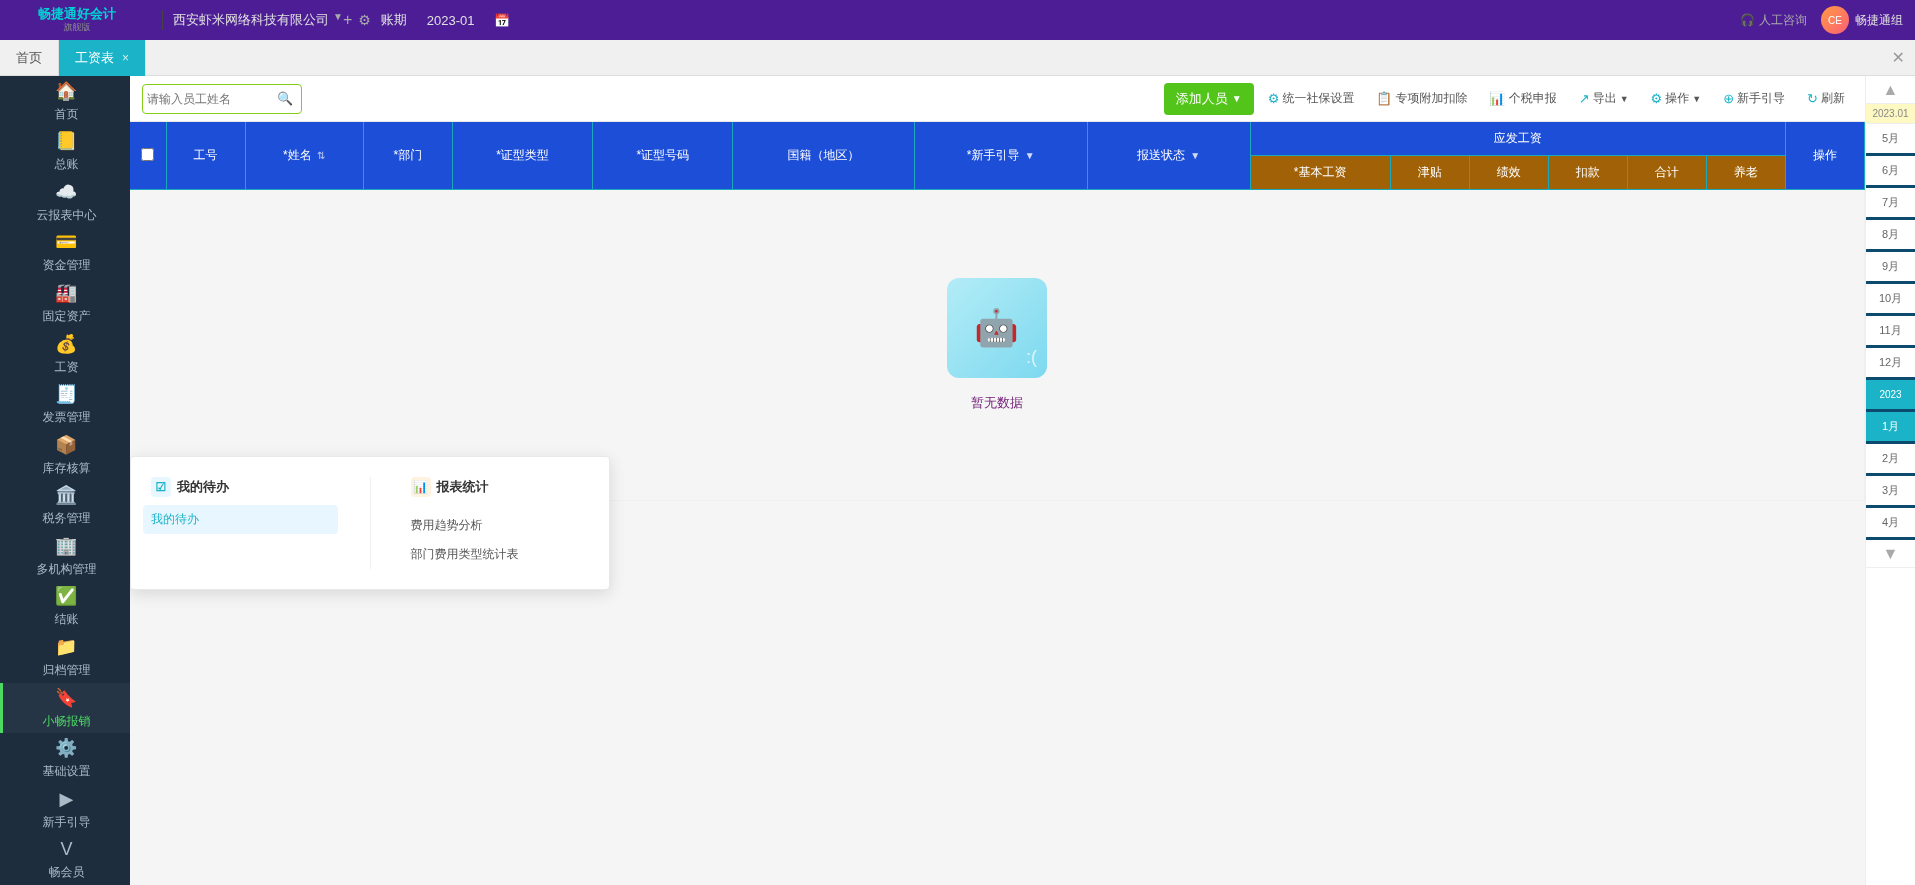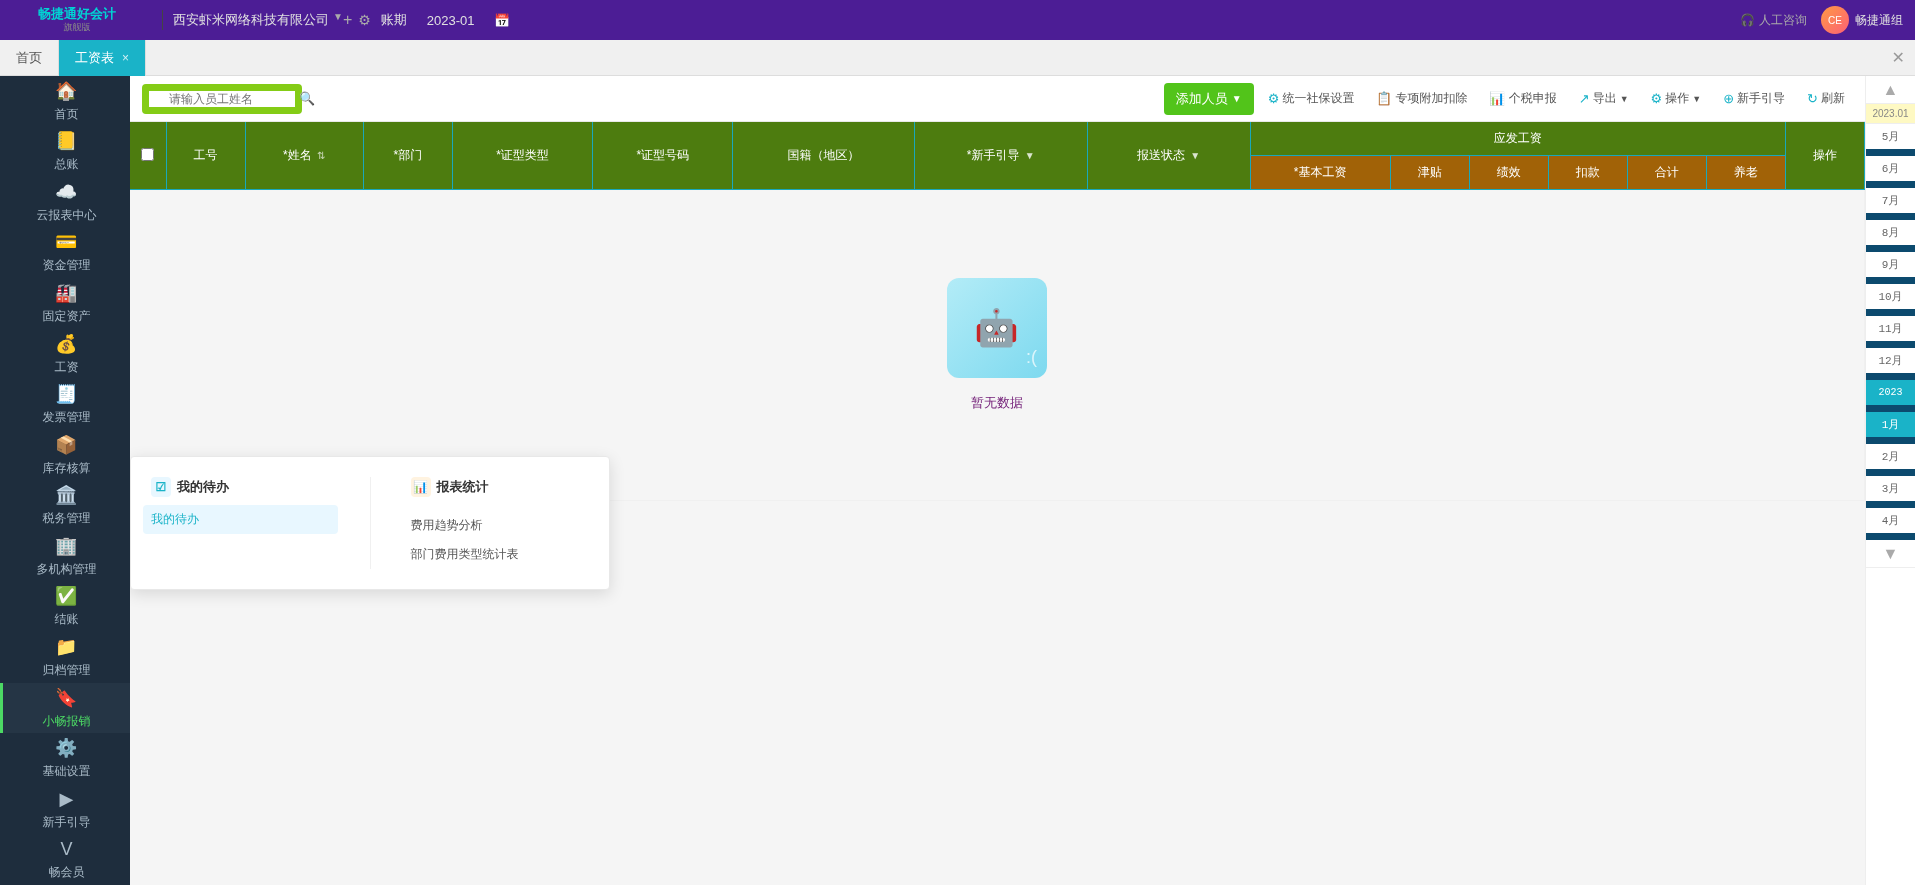--- a/index.html
+++ b/index.html
@@ -175,23 +175,23 @@
       display: flex;
       align-items: center;
       padding: 0 12px;
       gap: 6px;
       border-bottom: 1px solid #e8e8e8;
       flex-shrink: 0;
     }
     .search-input-wrap {
       display: flex;
       align-items: center;
-      border: 7px solid #84cc16;
+      border: 1px solid #84cc16;
       border-radius: 4px;
-      padding: 0 20px;
+      padding: 0 4px;
       height: 30px;
       background: #fff;
       width: 160px;
     }
     .search-input-wrap input {
       border: none; outline: none; font-size: 12px; color: #999; width: 130px; background: transparent;
     }
     .search-icon { color: #bbb; font-size: 13px; }
 
     .add-person-btn {
@@ -230,21 +230,21 @@
       flex: 1;
       overflow: auto;
       position: relative;
     }
     .salary-table {
       width: 100%;
       border-collapse: collapse;
       font-size: 12px;
     }
     .salary-table th {
-      background: #4d7c0f;
+      background: #1d4ed8;
       color: white;
       padding: 8px 6px;
       text-align: center;
       border-right: 1px solid #19a8bc;
       white-space: nowrap;
       font-weight: normal;
       position: sticky;
       top: 0;
       z-index: 2;
     }
@@ -310,23 +310,22 @@
       flex-shrink: 0;
     }
     .month-item {
       height: 32px;
       display: flex;
       align-items: center;
       justify-content: center;
       font-size: 11px;
       color: #666;
       cursor: pointer;
-      border-bottom: 7px solid #0c4a6e;
+      border-bottom: 3px solid #0c4a6e;
       white-space: nowrap;
-      font-family: Liberation Mono, monospace;
     }
     .month-item.current-year {
       background: #1ab3c8;
       color: white;
       font-size: 10px;
     }
     .month-item.active {
       background: #1ab3c8;
       color: white;
     }

